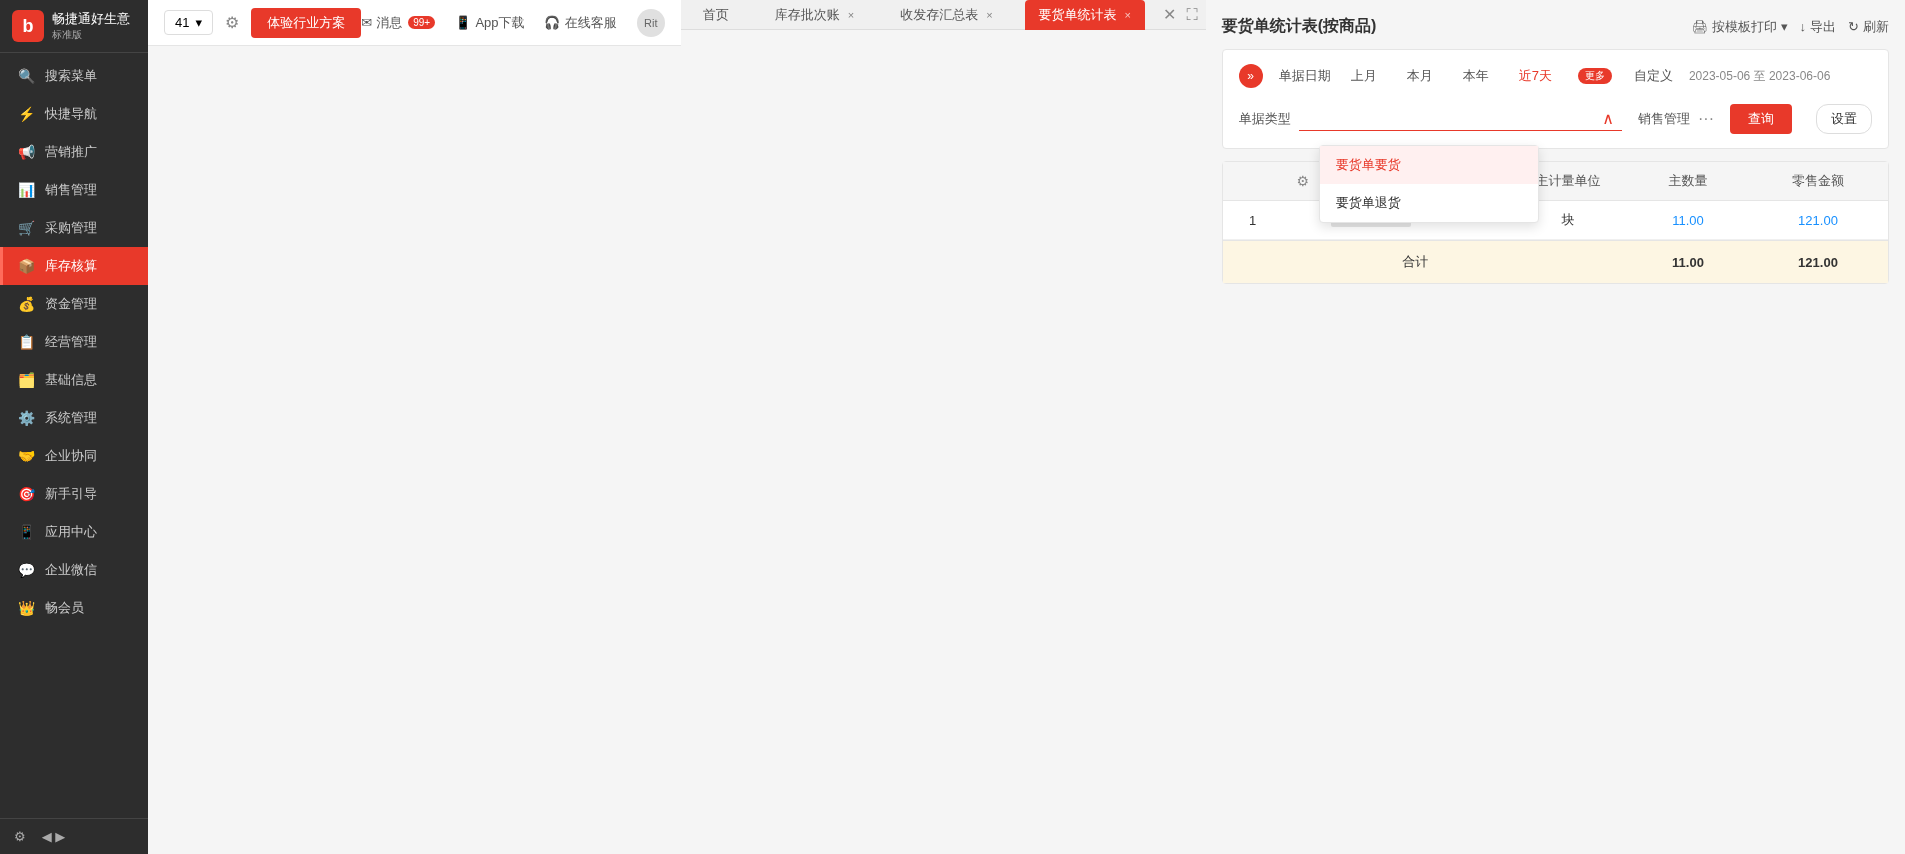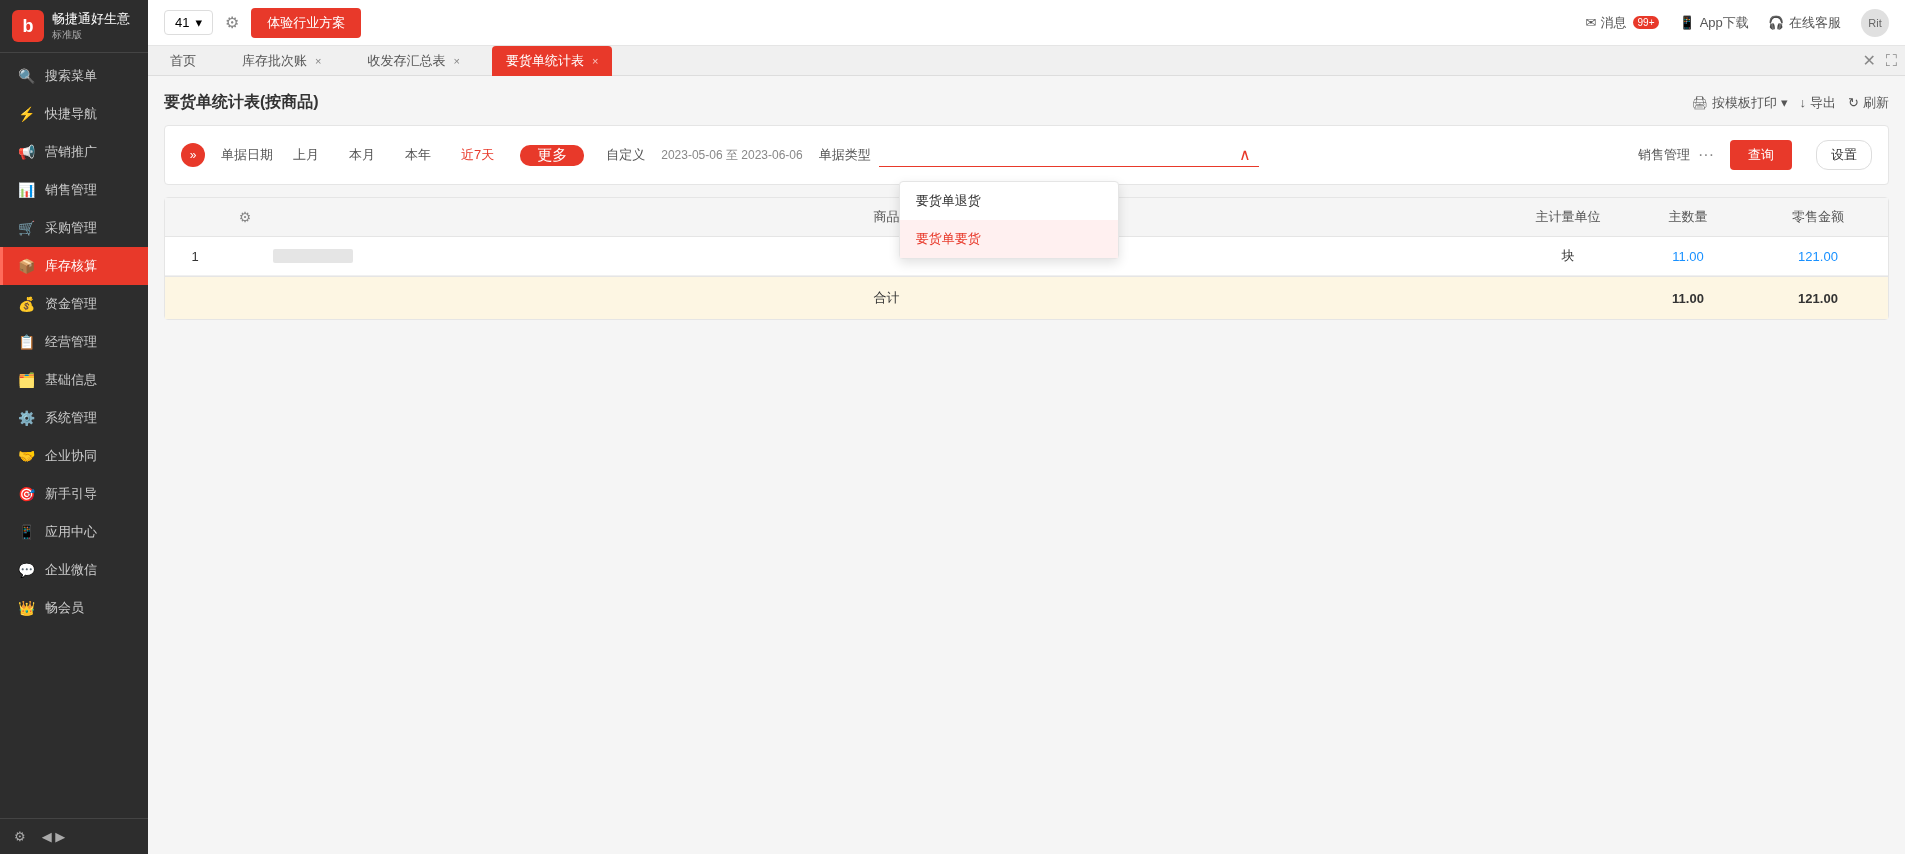--- a/index.html
+++ b/index.html
@@ -59,21 +59,21 @@
       gap: 16px;
       border-top: 1px solid #444;
       color: #aaa;
     }
     .sidebar-bottom span { cursor: pointer; font-size: 13px; }
 
     
     .main {
       flex: 1;
       display: flex;
-      flex-direction: column;
+      flex-direction: row;
       height: 854px;
       overflow: hidden;
     }
 
     
     .topbar {
       background: #fff;
       border-bottom: 1px solid #e5e5e5;
       padding: 0 16px;
       height: 46px;
@@ -163,21 +163,21 @@
       background: #e8392a; color: #fff;
       border-radius: 50%; display: flex; align-items: center; justify-content: center;
       cursor: pointer; font-size: 12px; flex-shrink: 0;
     }
     .filter-label { color: #555; font-size: 13px; white-space: nowrap; }
     .date-shortcuts { display: flex; gap: 22px; align-items: center; }
     .date-btn { cursor: pointer; color: #555; font-size: 13px; padding: 2px 4px; }
     .date-btn.active { color: #e8392a; }
     .date-range-tag {
       background: #e8392a; color: #fff; border-radius: 10px;
-      padding: 1px 17px; font-size: 15px; cursor: pointer;
+      padding: 1px 7px; font-size: 10px; cursor: pointer;
     }
     .date-custom { color: #555; font-size: 13px; cursor: pointer; }
     .date-display { color: #888; font-size: 12px; }
 
     .filter-type-section { display: flex; align-items: center; gap: 8px; flex: 1; min-width: 200px; }
     .filter-type-label { color: #555; font-size: 13px; white-space: nowrap; }
     .filter-type-input-wrap { 
       display: flex; align-items: center; 
       border-bottom: 1px solid #e8392a;
       padding: 2px 8px; flex: 1; max-width: 380px;
@@ -460,22 +460,22 @@
         </div>
 
         <div class="filter-type-section" style="position:relative;">
           <span class="filter-type-label">单据类型</span>
           <div class="filter-type-input-wrap">
             <input type="text" class="filter-type-input" value="" style="">
             <span class="filter-type-clear">∧</span>
           </div>
 
           <div class="dropdown-menu" style="left:80px; top:36px; width:220px;">
+            <div class="dropdown-item selected">要货单要货</div>
             <div class="dropdown-item">要货单退货</div>
-            <div class="dropdown-item selected">要货单要货</div>
           </div>
         </div>
 
         <div class="filter-warehouse-section">
           <span class="filter-warehouse-label">销售管理</span>
           <span class="filter-more-btn">···</span>
         </div>
 
         <button class="query-btn">查询</button>
         <button class="settings-btn">设置</button>

